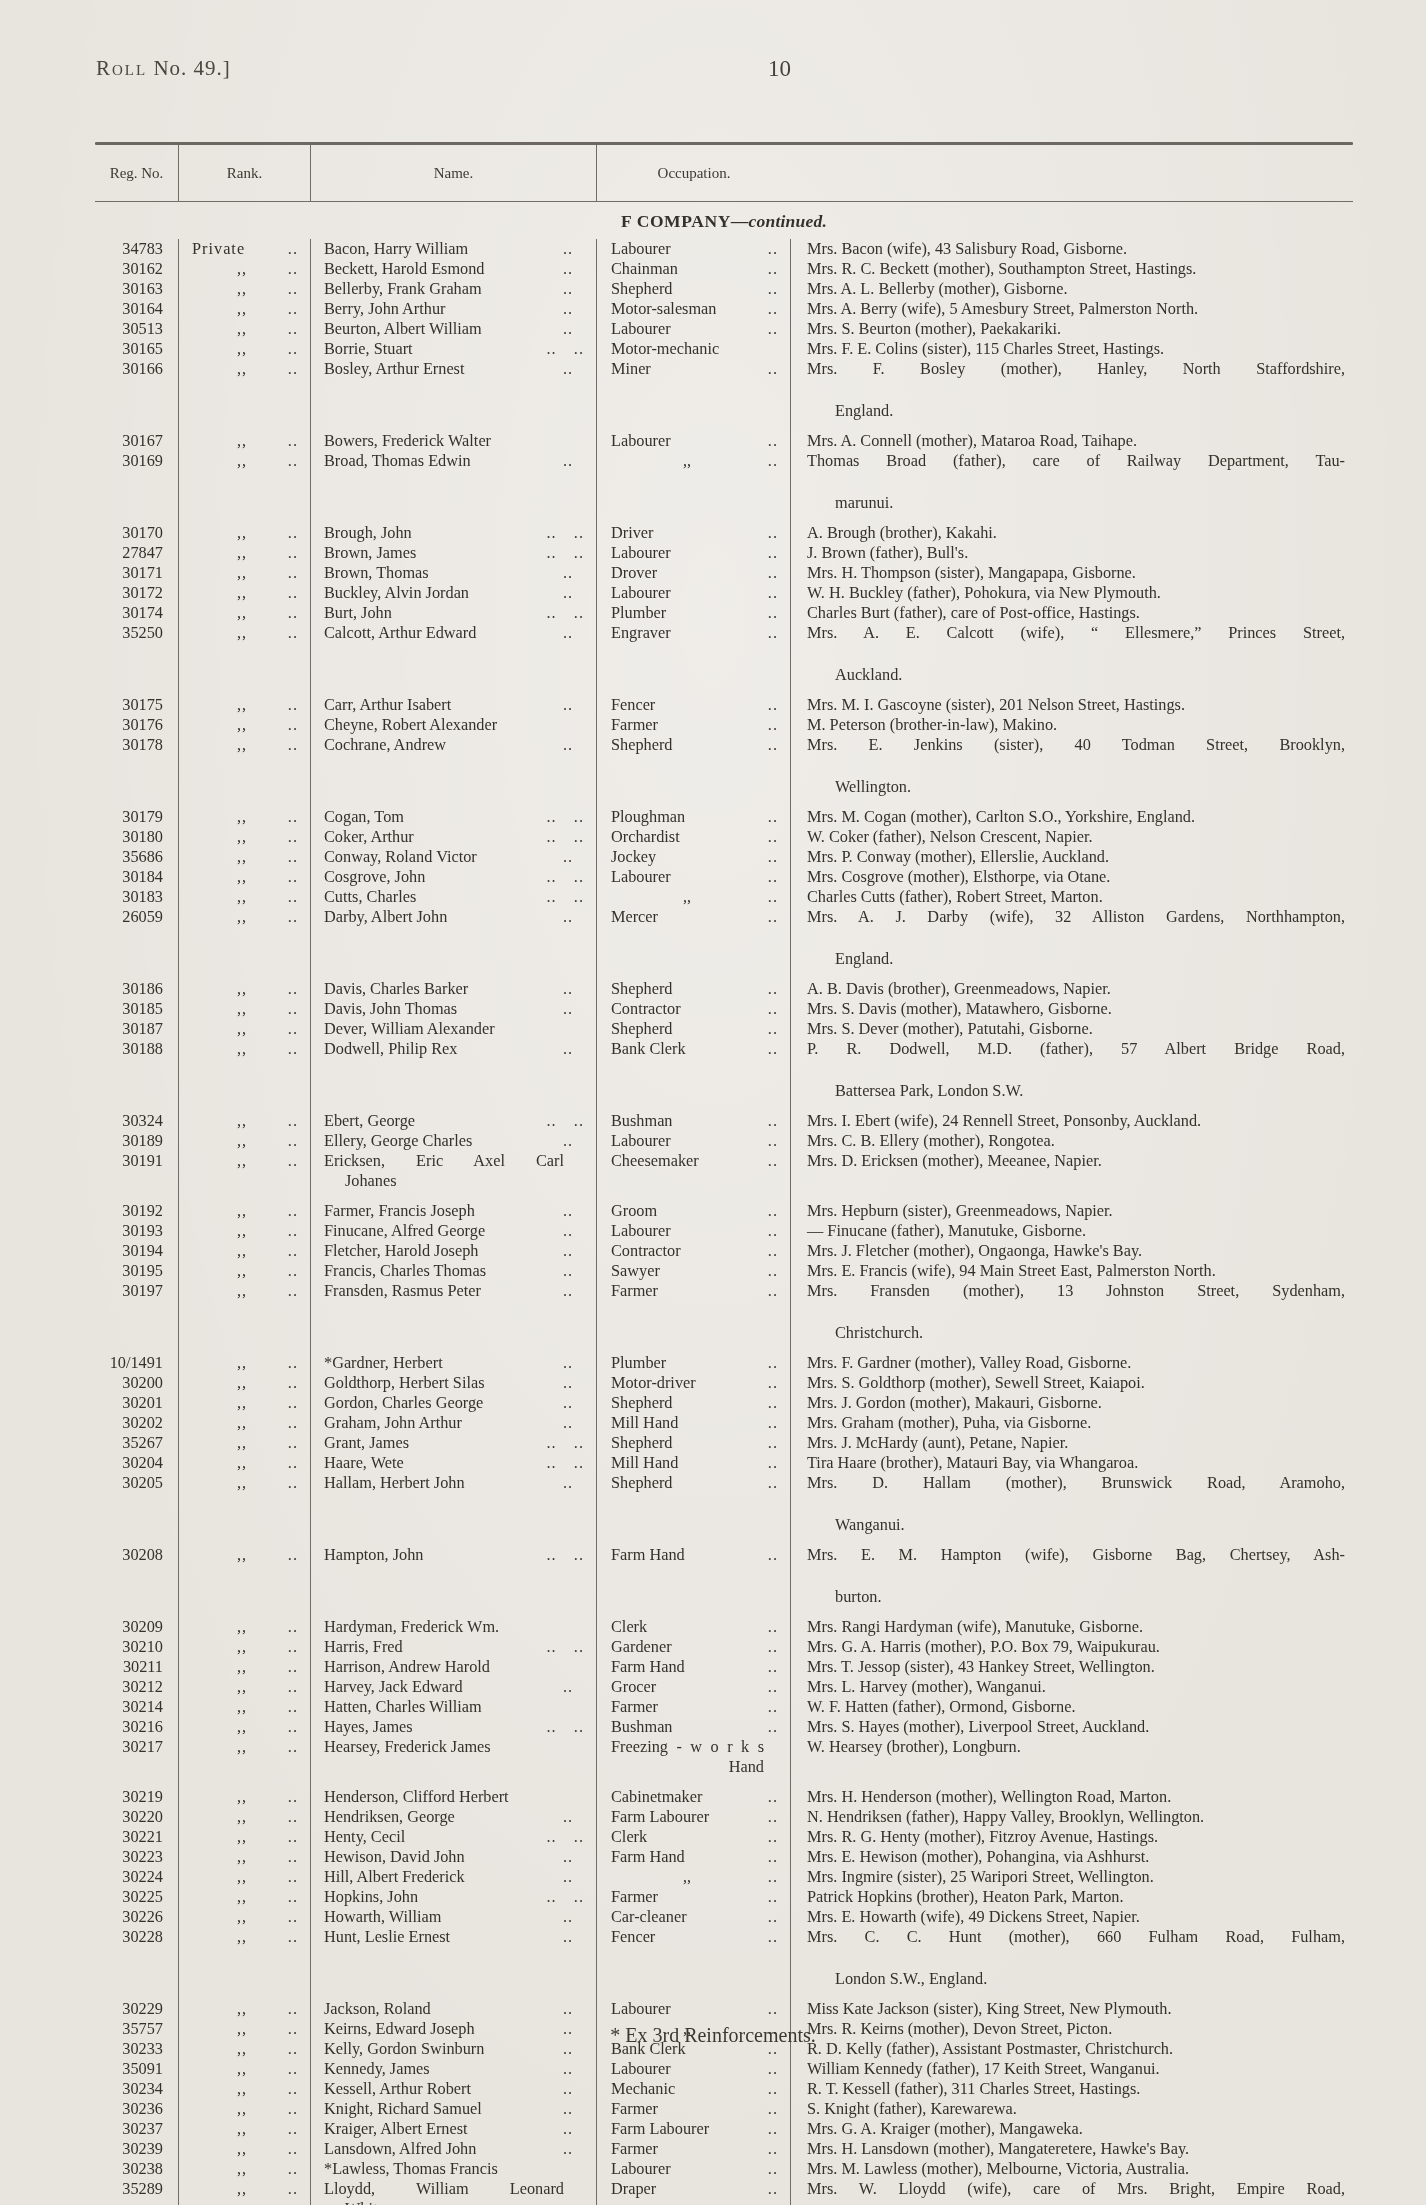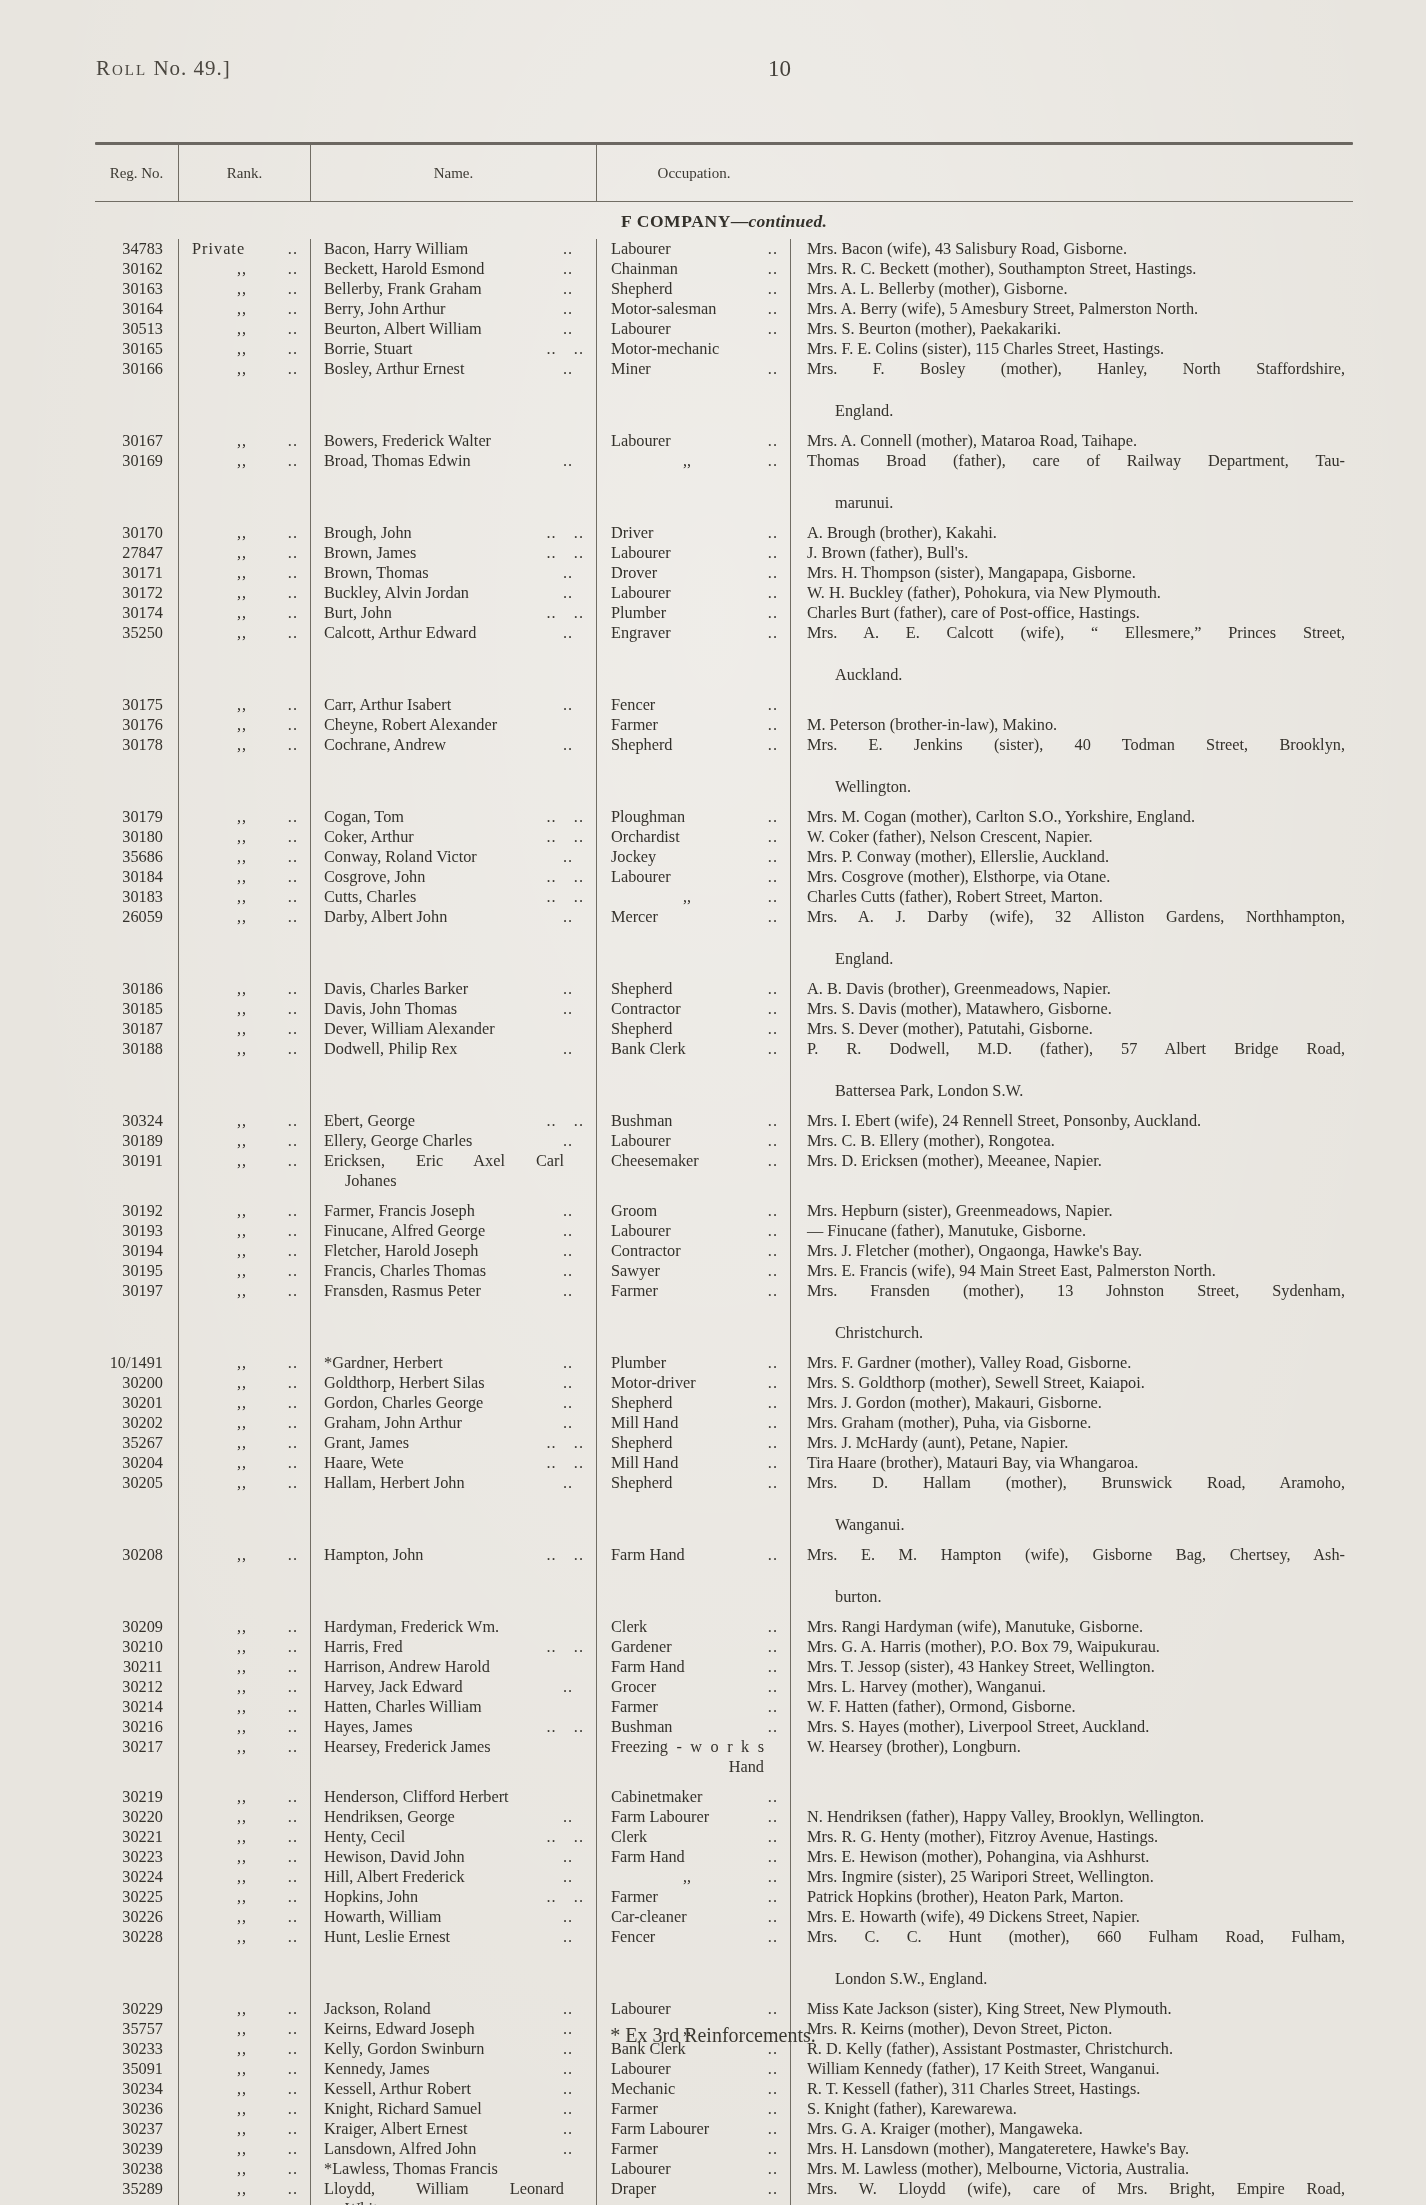--- a/index.html
+++ b/index.html
@@ -193,20 +193,21 @@
           <div class="c nok">
             <span class="l1 j">Mrs. A. E. Calcott (wife), “ Ellesmere,” Princes Street,</span>
             <div class="l2">Auckland.</div>
           </div>
         </div>
         <div class="row gap">
           <div class="c reg">30175</div>
           <div class="c rank ditto"><span class="t">,,</span><span class="dots">..</span></div>
           <div class="c name"><span class="t">Carr, Arthur Isabert</span><span class="dots">..</span></div>
           <div class="c occ"><span class="t">Fencer</span><span class="dots">..</span></div>
+          <div class="c nok"><span class="l1">Mrs. M. I. Gascoyne (sister), 201 Nelson Street, Hastings.</span></div>
         </div>
         <div class="row">
           <div class="c reg">30176</div>
           <div class="c rank ditto"><span class="t">,,</span><span class="dots">..</span></div>
           <div class="c name"><span class="t">Cheyne, Robert Alexander</span></div>
           <div class="c occ"><span class="t">Farmer</span><span class="dots">..</span></div>
           <div class="c nok"><span class="l1">M. Peterson (brother-in-law), Makino.</span></div>
         </div>
         <div class="row">
           <div class="c reg">30178</div>
@@ -468,20 +469,21 @@
             <span class="t j">Freezing - w o r k s</span>
             <div class="l2">Hand</div>
           </div>
           <div class="c nok"><span class="l1">W. Hearsey (brother), Longburn.</span></div>
         </div>
         <div class="row gap">
           <div class="c reg">30219</div>
           <div class="c rank ditto"><span class="t">,,</span><span class="dots">..</span></div>
           <div class="c name"><span class="t">Henderson, Clifford Herbert</span></div>
           <div class="c occ"><span class="t">Cabinetmaker</span><span class="dots">..</span></div>
+          <div class="c nok"><span class="l1">Mrs. H. Henderson (mother), Wellington Road, Marton.</span></div>
         </div>
         <div class="row">
           <div class="c reg">30220</div>
           <div class="c rank ditto"><span class="t">,,</span><span class="dots">..</span></div>
           <div class="c name"><span class="t">Hendriksen, George</span><span class="dots">..</span></div>
           <div class="c occ"><span class="t">Farm Labourer</span><span class="dots">..</span></div>
           <div class="c nok"><span class="l1">N. Hendriksen (father), Happy Valley, Brooklyn, Wellington.</span></div>
         </div>
         <div class="row">
           <div class="c reg">30221</div>

